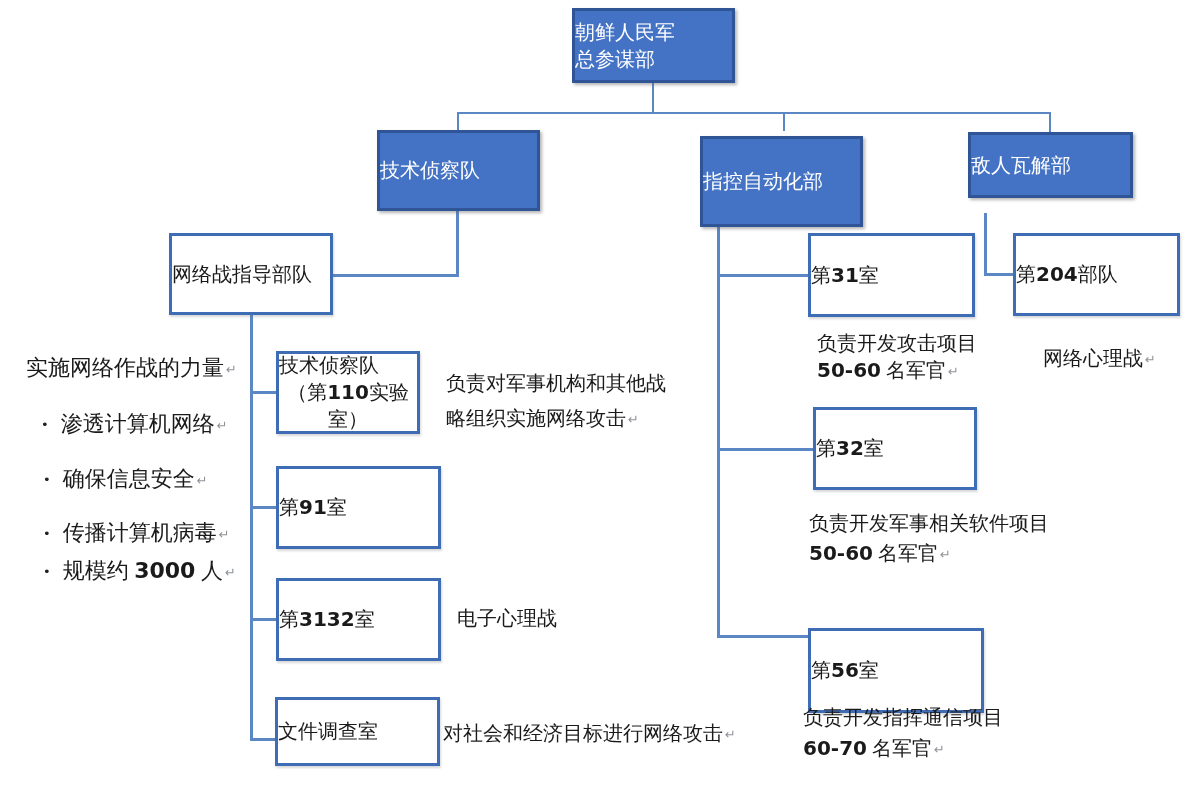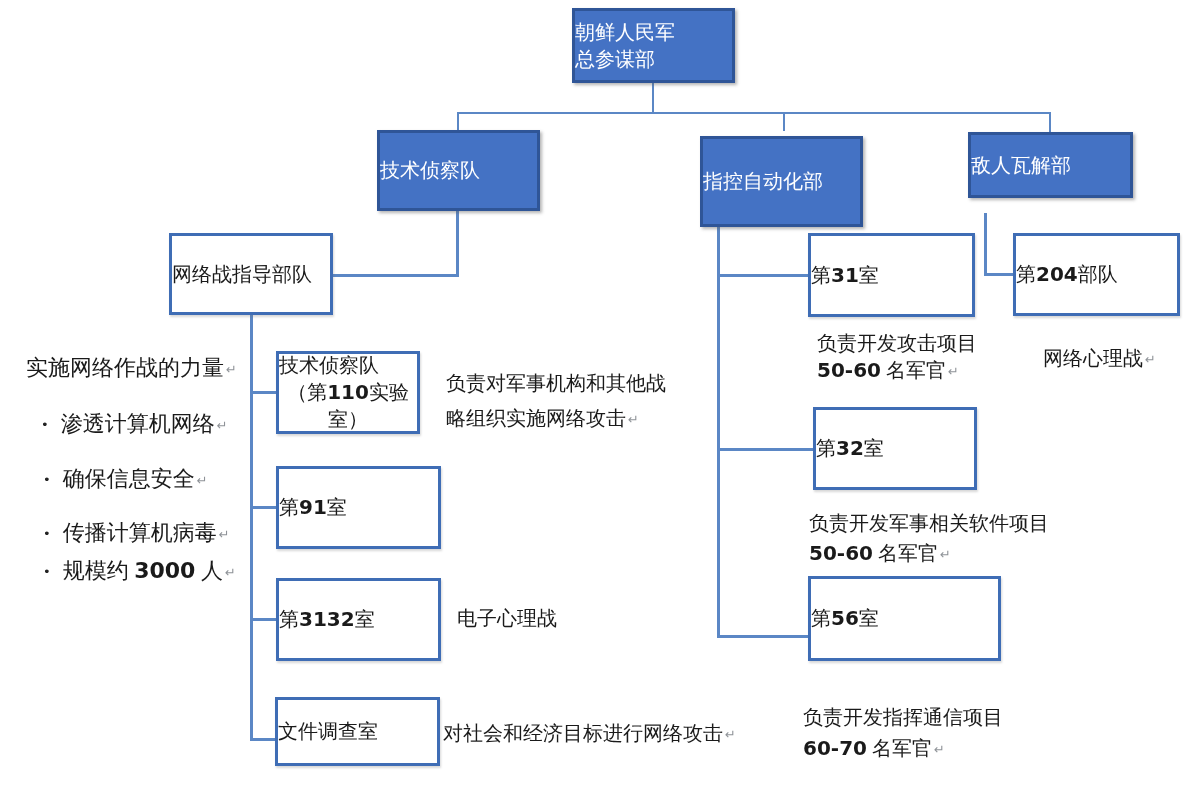--- a/index.html
+++ b/index.html
@@ -87,21 +87,21 @@
   <div class="box" style="left:275px;top:697px;width:165px;height:69px">
     <div><span>文件调查室</span></div>
   </div>
 
   <div class="box" style="left:808px;top:233px;width:167px;height:84px">
     <div><span>第</span><span class="num">31</span><span>室</span></div>
   </div>
   <div class="box" style="left:813px;top:407px;width:164px;height:83px">
     <div><span>第</span><span class="num">32</span><span>室</span></div>
   </div>
-  <div class="box" style="left:808px;top:576px;width:193px;height:85px">
+  <div class="box" style="left:808px;top:628px;width:176px;height:85px">
     <div><span>第</span><span class="num">56</span><span>室</span></div>
   </div>
 
   <div class="box" style="left:1013px;top:233px;width:167px;height:83px">
     <div><span>第</span><span class="num">204</span><span>部队</span></div>
   </div>
 
   <div class="note lh35" style="left:446px;top:366px">
     <div><span>负责对军事机构和其他战</span></div>
     <div><span>略组织实施网络攻击</span><span class="mark">↵</span></div>

